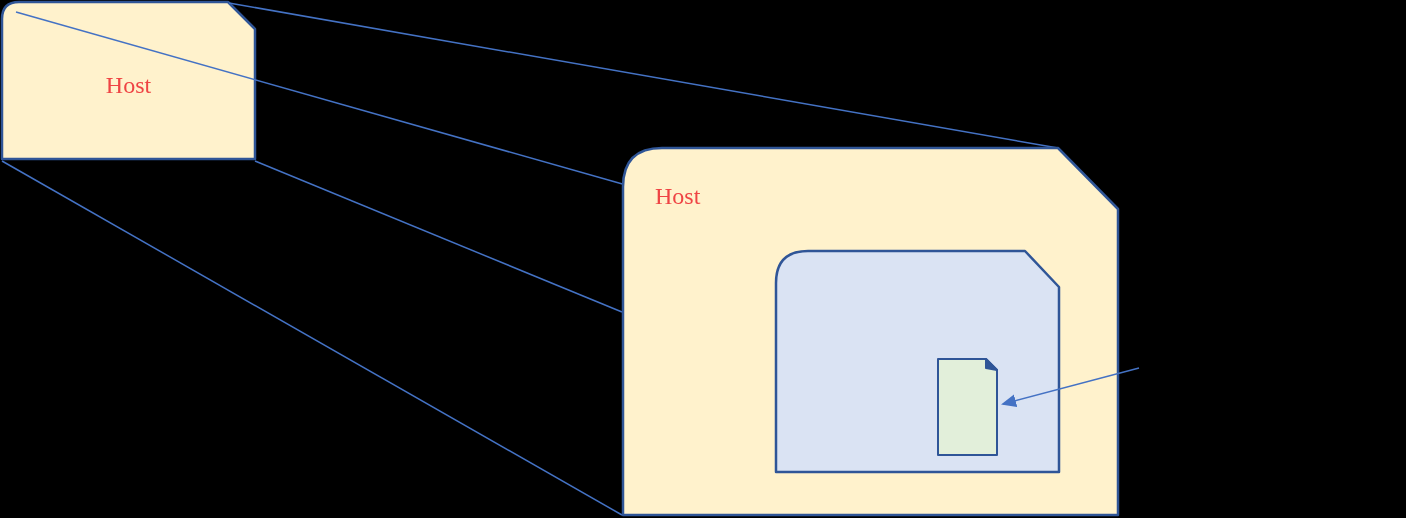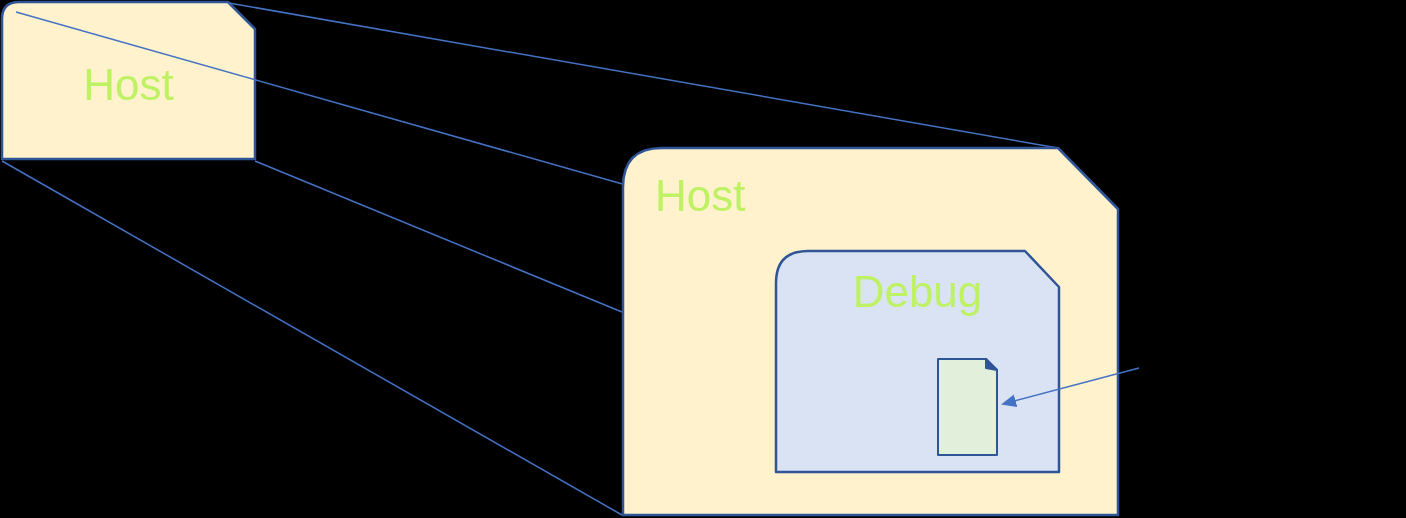--- a/index.html
+++ b/index.html
@@ -33,25 +33,26 @@
     stroke-width: 2;
     stroke-linejoin: round;
   }
   .conn-line {
     stroke: #4472C4;
     stroke-width: 1.5;
     fill: none;
   }
   .label {
     position: absolute;
-    color: #bef264;
-    font-size: 44px;
+    color: #ef4444;
+    font-size: 24px;
     line-height: 40px;
     white-space: nowrap;
     pointer-events: none;
+    font-family: Liberation Serif, serif;
   }
   .label-host-small {
     left: 2px;
     top: 2px;
     width: 253px;
     height: 157px;
     display: flex;
     align-items: center;
     justify-content: center;
     padding-top: 8px;
@@ -95,15 +96,14 @@
     <path class="doc-outline" d="M938,359 L986,359 L997,370 L997,455 L938,455 Z" fill="#E2EFDA"></path>
     <path class="doc-outline" fill="#2F5597" d="M986,359 L997,370 L986,368 Z"></path>
 
     <line class="conn-line" x1="1139" y1="368" x2="1003" y2="404" marker-end="url(#arrowhead)"></line>
   </svg>
 
   <div class="label label-host-small">Host</div>
 
   <div class="label label-host-large">Host</div>
 
-  <div class="label label-debug">Debug</div>
 
 </div>
 
 </body></html>

